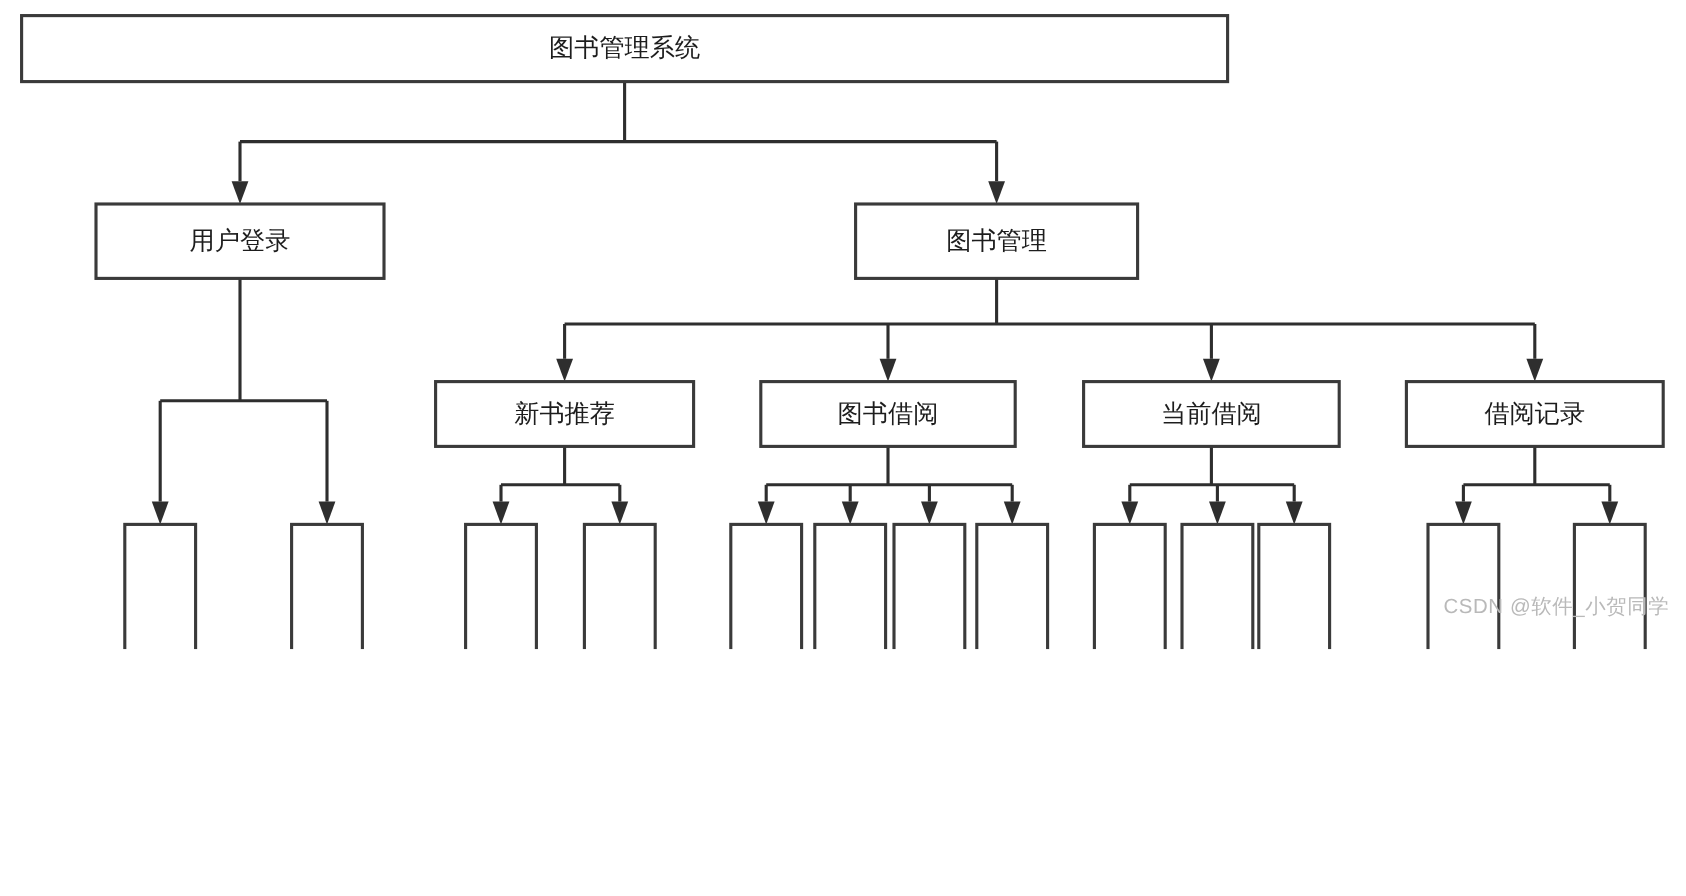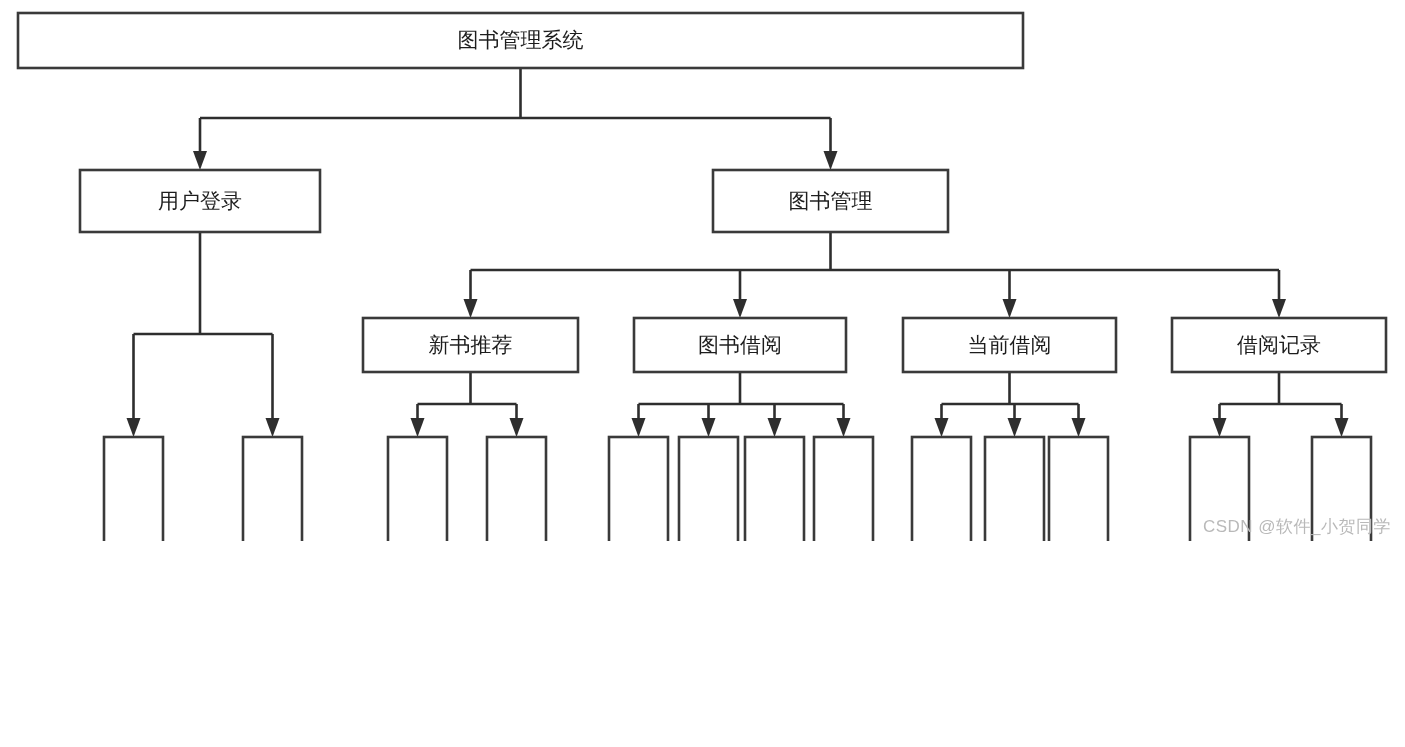--- a/index.html
+++ b/index.html
@@ -60,21 +60,21 @@
     line-height: 1.18;
     letter-spacing: 3px;
     color: #1d1d1d;
     white-space: nowrap;
     pointer-events: none;
     user-select: none;
   }
   .watermark {
     position: absolute;
     right: 14px;
-    bottom: 3px;
+    bottom: 24px;
     font-family: "Liberation Sans", "DejaVu Sans", sans-serif;
     font-size: 17px;
     color: #b9b9b9;
     letter-spacing: 0.5px;
     white-space: nowrap;
     user-select: none;
   }
 </style>
 </head>
 <body>

